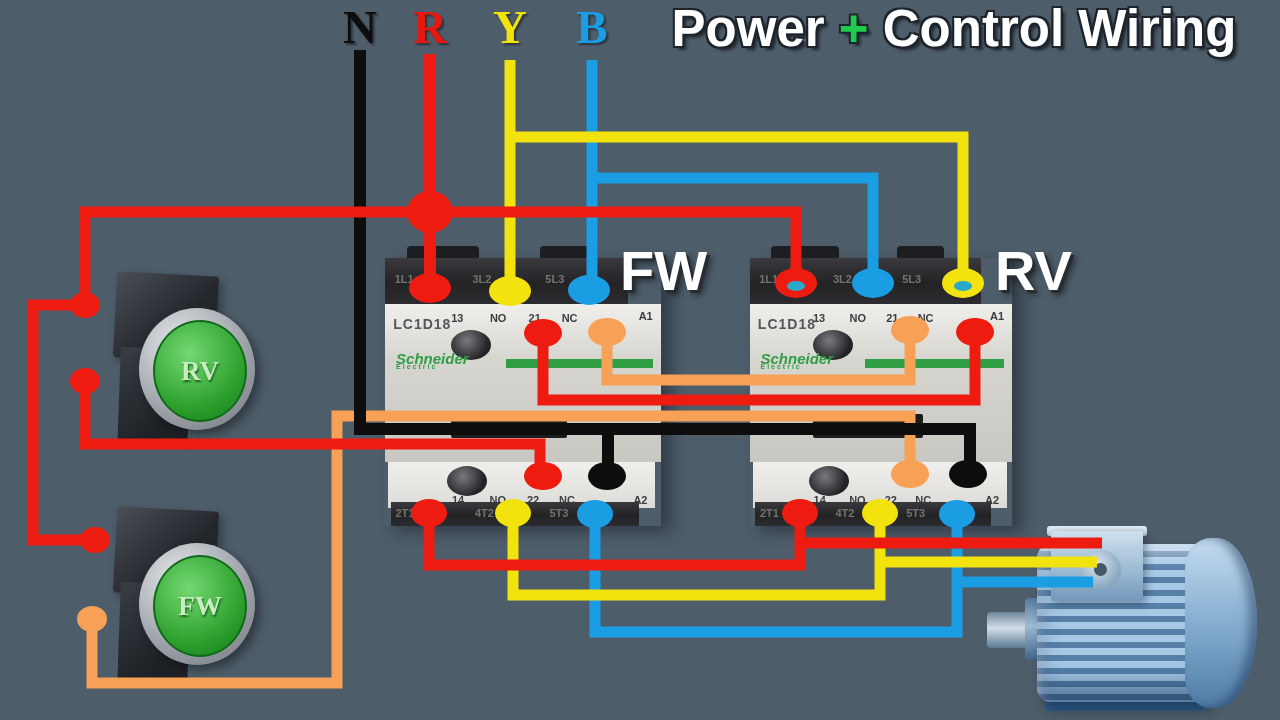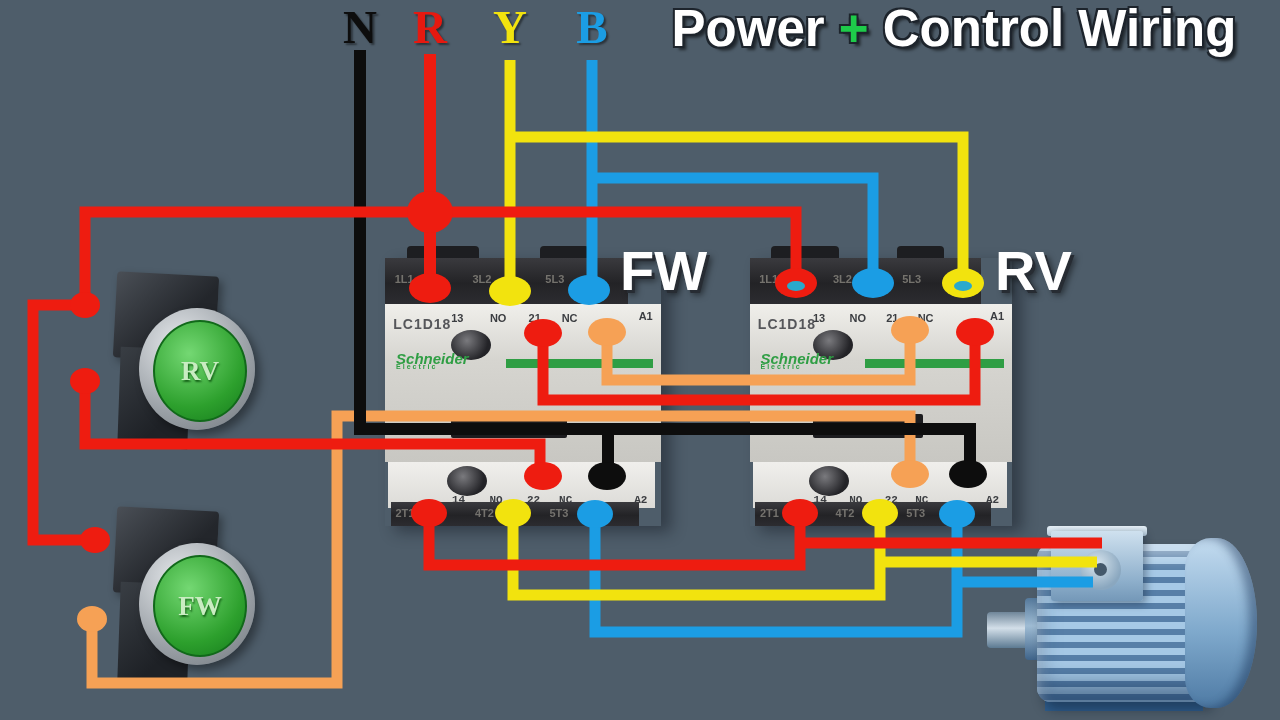--- a/index.html
+++ b/index.html
@@ -26,21 +26,21 @@
   .model{position:absolute;left:3%;top:12px;font-size:14px;font-weight:bold;color:#55565a;letter-spacing:1px;}
   .aux{position:absolute;font-size:11px;font-weight:bold;color:#3b3d41;}
   .screw{position:absolute;width:40px;height:30px;border-radius:50%;
          background:radial-gradient(circle at 40% 35%,#7a7a7e,#232327 68%);}
   .brand{position:absolute;left:4%;top:50px;font-size:15px;font-weight:bold;
          font-style:italic;color:#2f9e44;line-height:.7;}
   .brand small{font-size:7px;font-style:normal;letter-spacing:2px;}
   .gbar{position:absolute;left:44%;right:3%;top:55px;height:9px;background:#2f9e44;}
   .slot{position:absolute;left:24%;top:110px;width:42%;height:24px;background:#1c1c1f;border-radius:2px;}
   .clower{position:absolute;left:1%;top:204px;width:97%;height:46px;
-          background:linear-gradient(#f0efec,#dcdbd7);font-family:Liberation Mono, monospace;}
+          background:linear-gradient(#f0efec,#dcdbd7);}
   .strip-bot{position:absolute;left:2%;top:244px;width:90%;height:24px;
              background:linear-gradient(#3a3a3e,#232326 55%,#2c2c30);}
   .strip-lbl2{position:absolute;top:5px;font-size:11px;font-weight:bold;color:#8e8b84;opacity:.75;}
   .tag{position:absolute;top:238px;font-size:56px;font-weight:bold;color:#fff;
        text-shadow:3px 3px 0 #272c33,5px 5px 6px rgba(0,0,0,.5);z-index:6;}
   
   .pbtn{position:absolute;width:185px;height:195px;}
   .plate1{position:absolute;left:12px;top:6px;width:102px;height:86px;background:linear-gradient(135deg,#4a4f56,#23262b 60%);
           transform:rotate(3deg);border-radius:4px;box-shadow:4px 4px 8px rgba(0,0,0,.35);}
   .plate2{position:absolute;left:16px;top:80px;width:70px;height:100px;background:linear-gradient(135deg,#393e44,#1e2126 70%);

